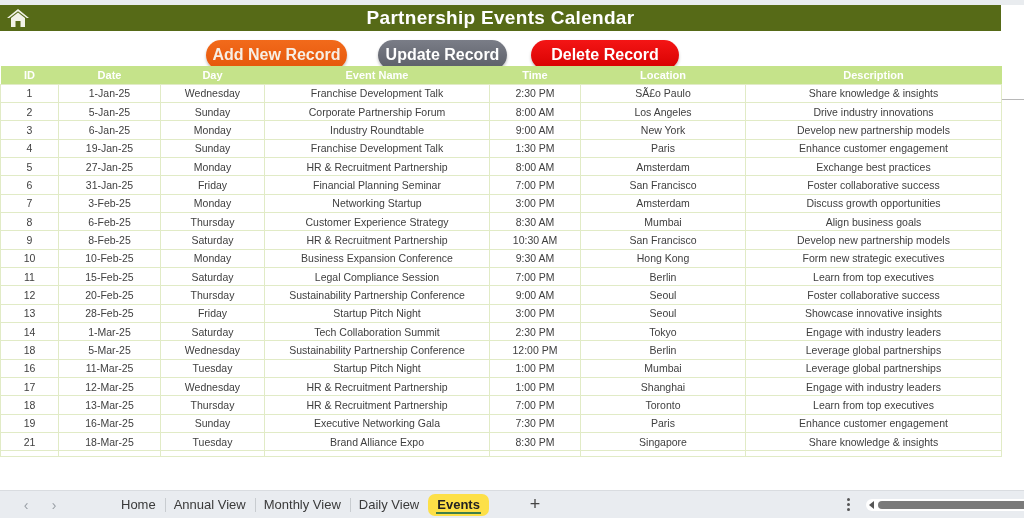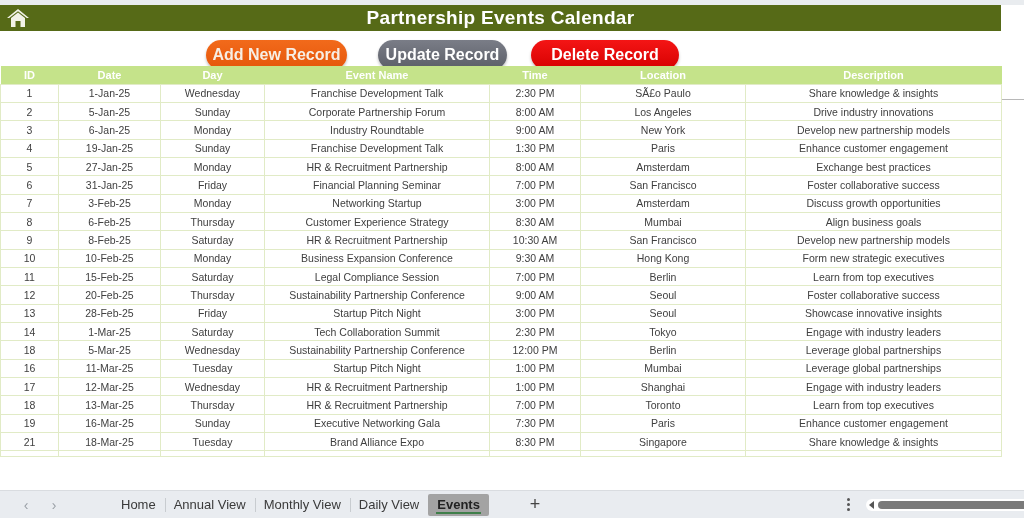--- a/index.html
+++ b/index.html
@@ -45,21 +45,21 @@
   .tabbar {
     position: absolute; left: 0; top: 490px; width: 1024px; height: 28px;
     background: #e9ecf0; border-top: 1px solid #d9dce0;
     display: flex; align-items: center; font-size: 13px; color: #3a3a3a;
   }
   .nav-arrow { width: 28px; text-align: center; color: #9aa0a6; font-size: 14px; cursor: pointer; }
   .nav-prev { margin-left: 12px; }
   .tab { padding: 0 9px; height: 22px; display: flex; align-items: center; cursor: pointer; position: relative; }
   .tab + .tab::before { content: ""; position: absolute; left: 0; top: 4px; height: 14px; width: 1px; background: #c8ccd0; }
   .tab-home { margin-left: 44px; }
-  .tab.active { background: #a3a3a3; font-weight: bold; color: #222; border-radius: 2px; }
+  .tab.active { background: #fde047; font-weight: bold; color: #222; border-radius: 7px; }
   .tab.active::after { content: ""; position: absolute; left: 8px; right: 8px; bottom: 2px; height: 2px; background: #3f7f4a; }
   .tab.active::before, .tab.after-active::before { display: none; }
   .add-sheet { margin-left: 36px; font-size: 18px; color: #444; cursor: pointer; width: 20px; text-align: center; }
   .more-menu { position: absolute; left: 843px; top: 5px; width: 10px; height: 18px; cursor: pointer; }
   .more-menu span { display: block; width: 3px; height: 3px; background: #555; border-radius: 50%; margin: 2px auto; }
   .hscroll { position: absolute; left: 866px; top: 8px; width: 158px; height: 12px; background: #ffffff; border-radius: 6px 0 0 6px; cursor: pointer; }
   .hscroll-left { position: absolute; left: 3px; top: 2px; width: 0; height: 0; border-top: 4px solid transparent; border-bottom: 4px solid transparent; border-right: 5px solid #555; }
   .hscroll-thumb { position: absolute; left: 12px; top: 2px; width: 146px; height: 8px; background: #7a7a7a; border-radius: 4px 0 0 4px; }
 </style>
 </head>

